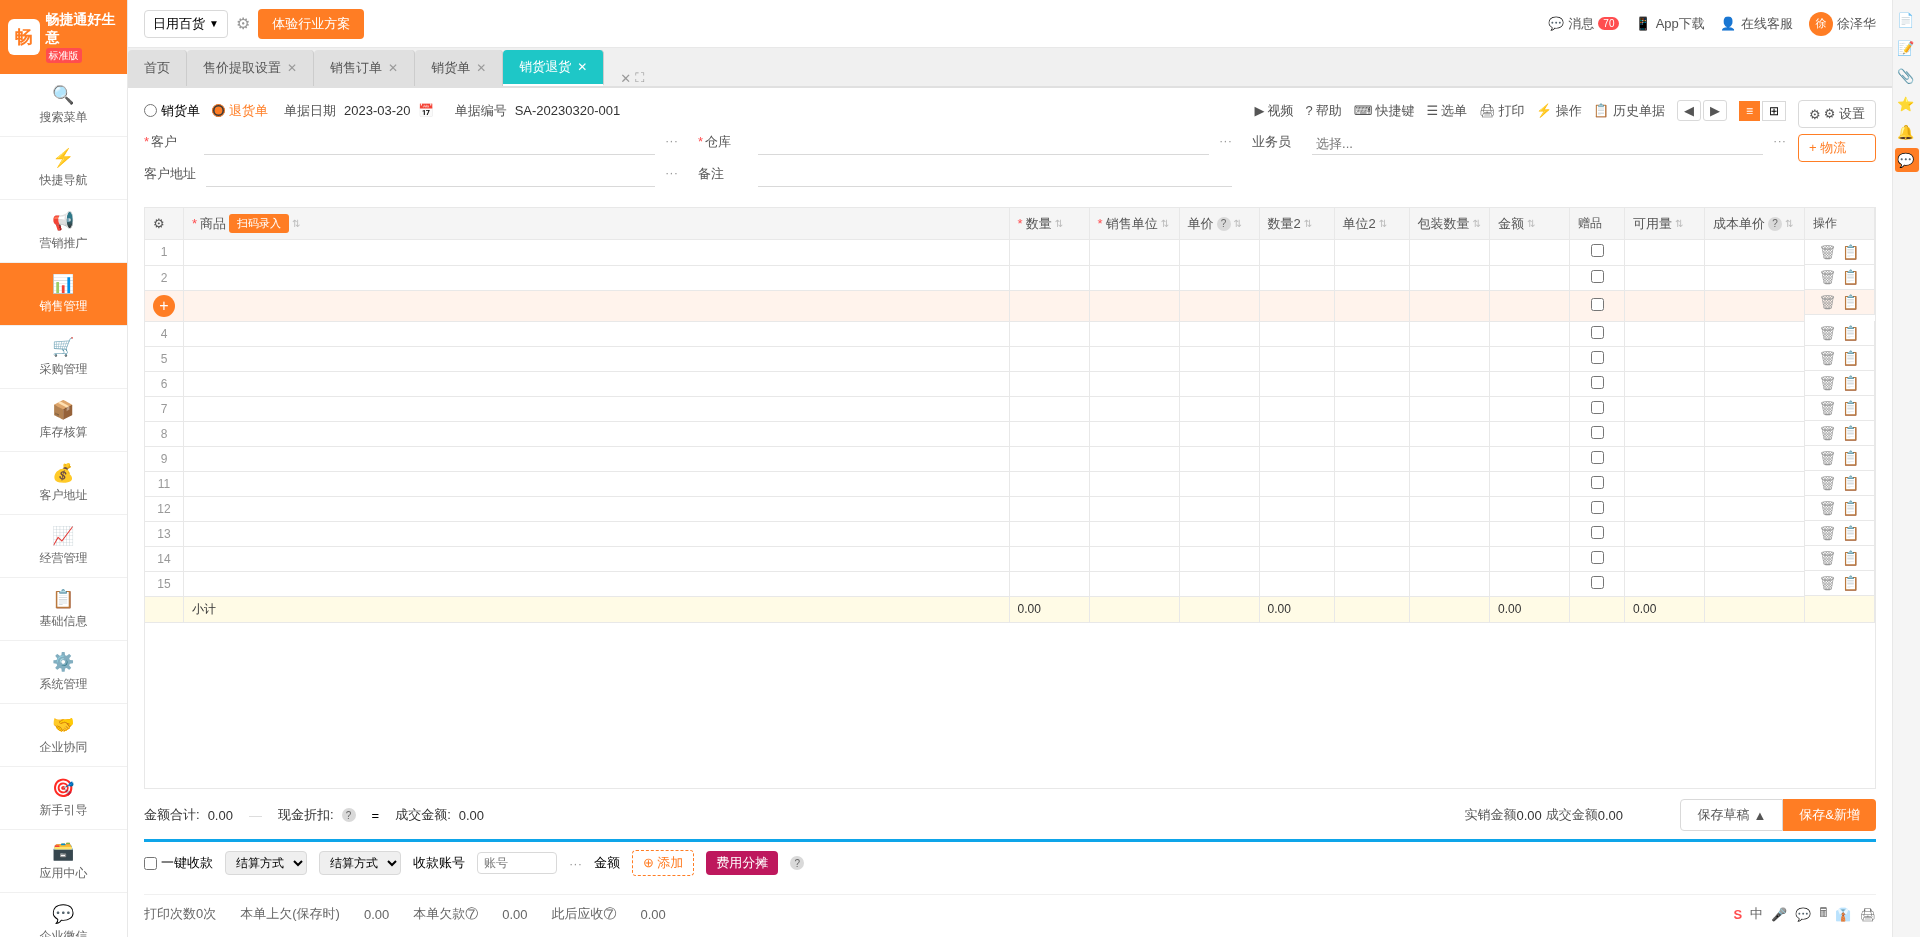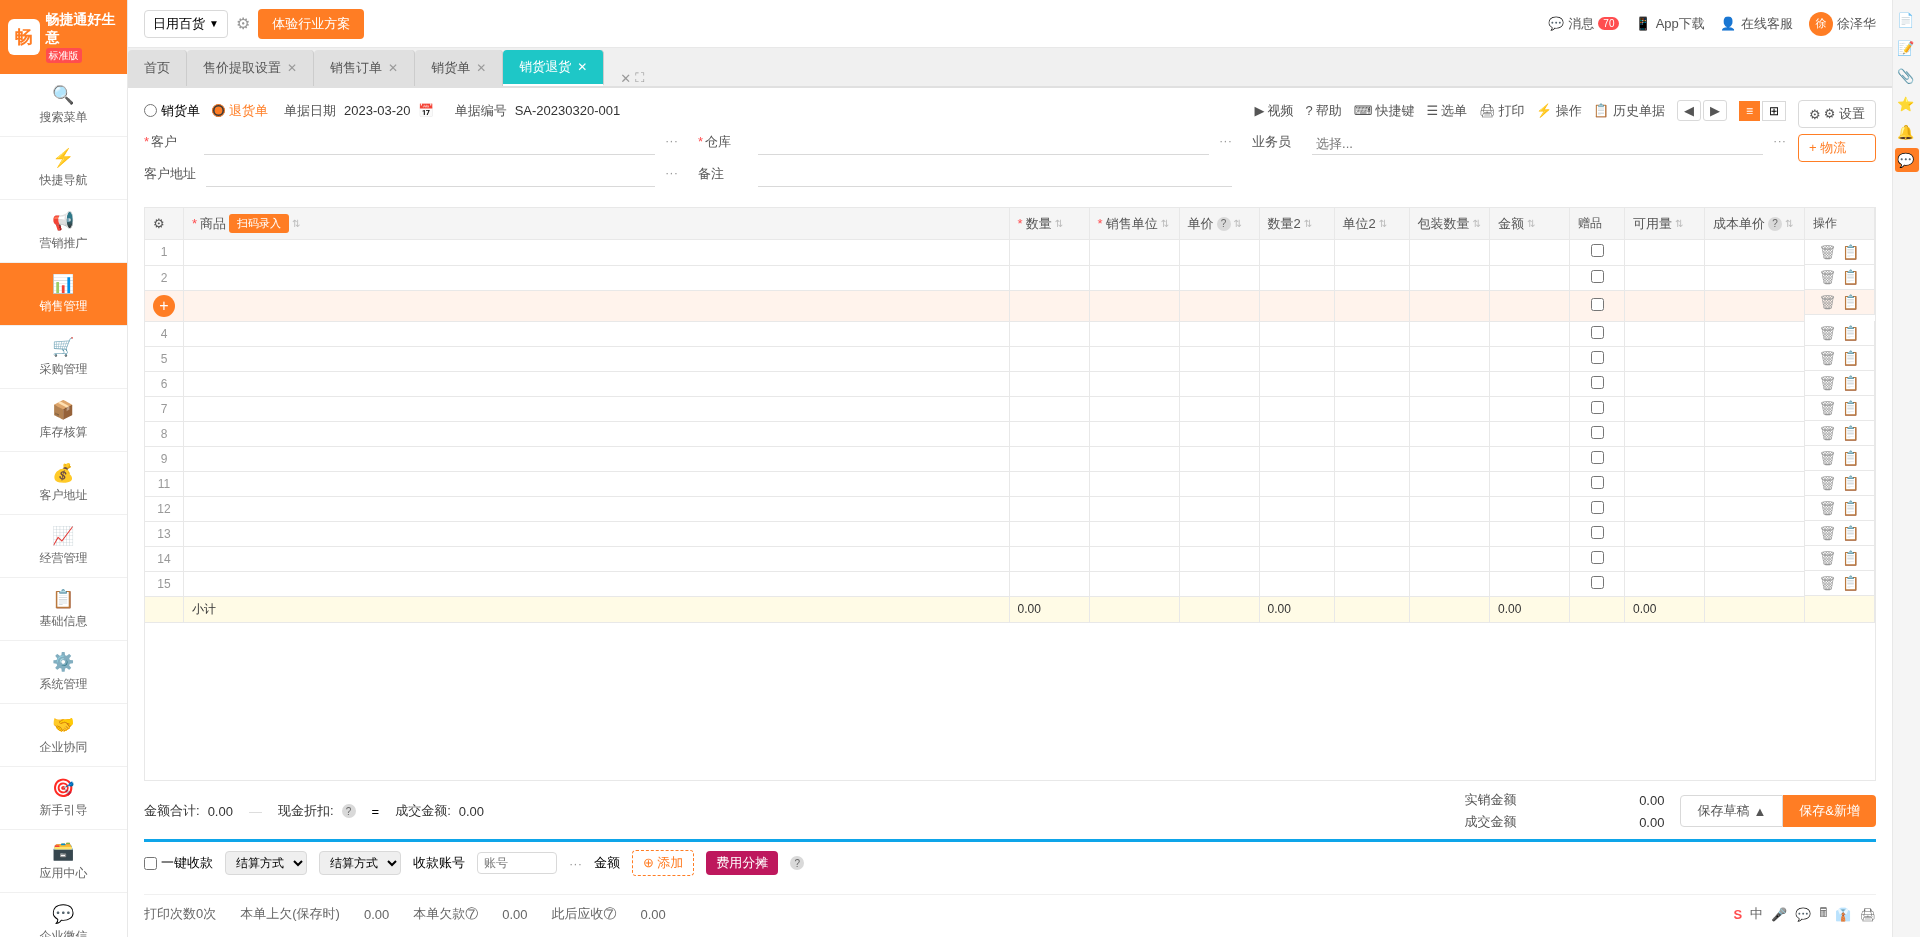--- a/index.html
+++ b/index.html
@@ -85,21 +85,21 @@
     .footer-sum { display: flex; align-items: center; gap: 8px; font-size: 13px; color: #333; }
     .footer-sum .val { color: #333; font-weight: 500; }
     .footer-divider { color: #d9d9d9; }
     .footer-row2 { display: flex; align-items: center; gap: 12px; border-top: 3px solid #0ea5e9; padding-top: 8px; }
     .footer-checkbox { display: flex; align-items: center; gap: 4px; }
     .footer-select { border: 1px solid #d9d9d9; border-radius: 4px; padding: 3px 6px; font-size: 12px; }
     .footer-input { border: 1px solid #d9d9d9; border-radius: 4px; padding: 3px 6px; font-size: 12px; width: 80px; }
     .add-btn { background: #fff; border: 1px dashed #ff7d24; color: #ff7d24; border-radius: 4px; padding: 3px 10px; cursor: pointer; font-size: 12px; }
     .expense-btn { background: #be185d; color: #fff; border: none; border-radius: 4px; padding: 3px 10px; cursor: pointer; font-size: 12px; }
     .footer-bottom { display: flex; align-items: center; gap: 24px; border-top: 1px solid #f0f0f0; padding-top: 8px; margin-top: 18px; font-size: 12px; color: #666; }
-    .right-summary { display: flex; flex-direction: column; gap: 4px; font-size: 13px; color: #555; min-width: 200px; }
+    .right-summary { display: flex; gap: 4px; font-size: 13px; color: #555; min-width: 200px; }
     .right-summary-row { display: flex; justify-content: space-between; align-items: center; }
     .summary-val { font-weight: 500; color: #333; }
 
     
     .save-btns { display: flex; gap: 0; }
     .save-draft-btn { background: #fff; border: 1px solid #d9d9d9; border-radius: 4px 0 0 4px; padding: 6px 16px; cursor: pointer; font-size: 13px; color: #555; display: flex; align-items: center; gap: 4px; }
     .save-new-btn { background: #ff7d24; color: #fff; border: none; border-radius: 0 4px 4px 0; padding: 6px 16px; cursor: pointer; font-size: 13px; font-weight: 500; }
 
     
     .right-panel { width: 28px; background: #f5f5f5; display: flex; flex-direction: column; align-items: center; gap: 4px; padding: 8px 0; border-left: 1px solid #e8e8e8; }

